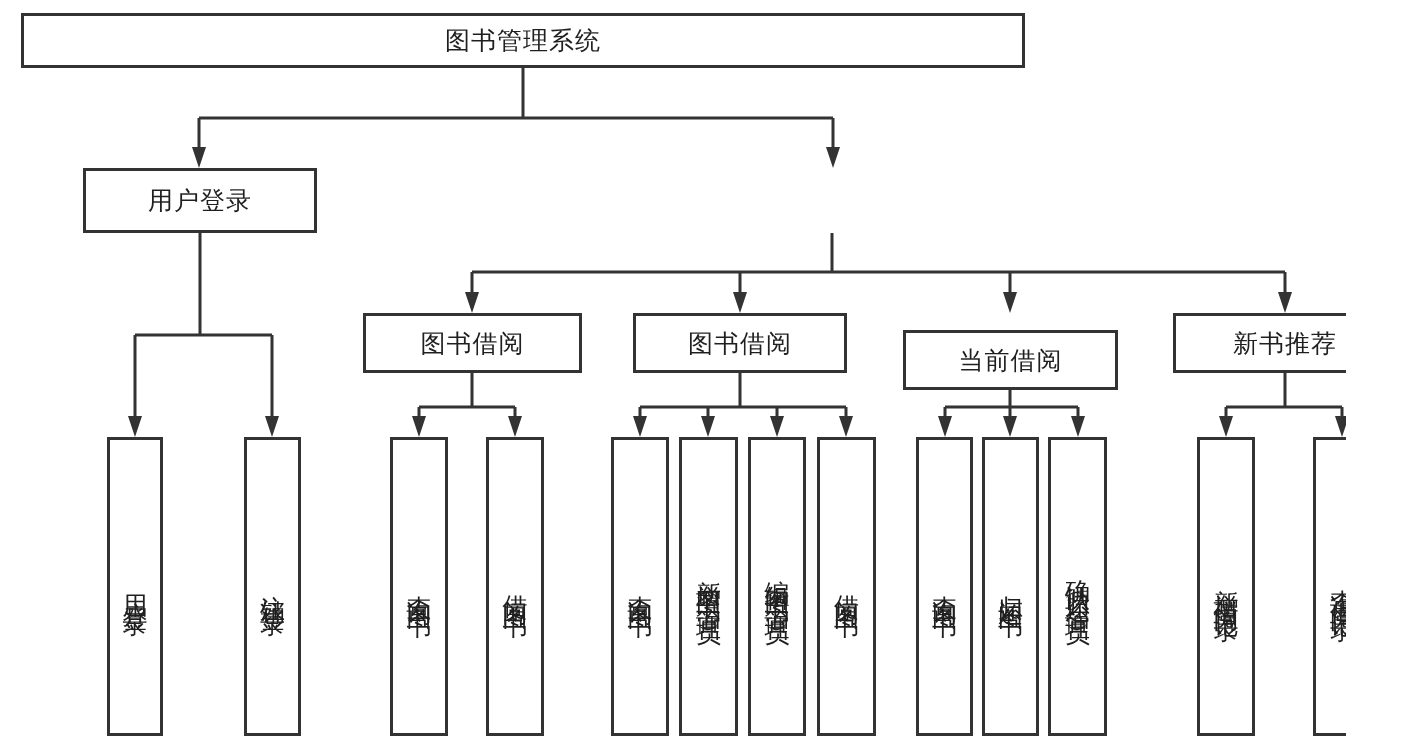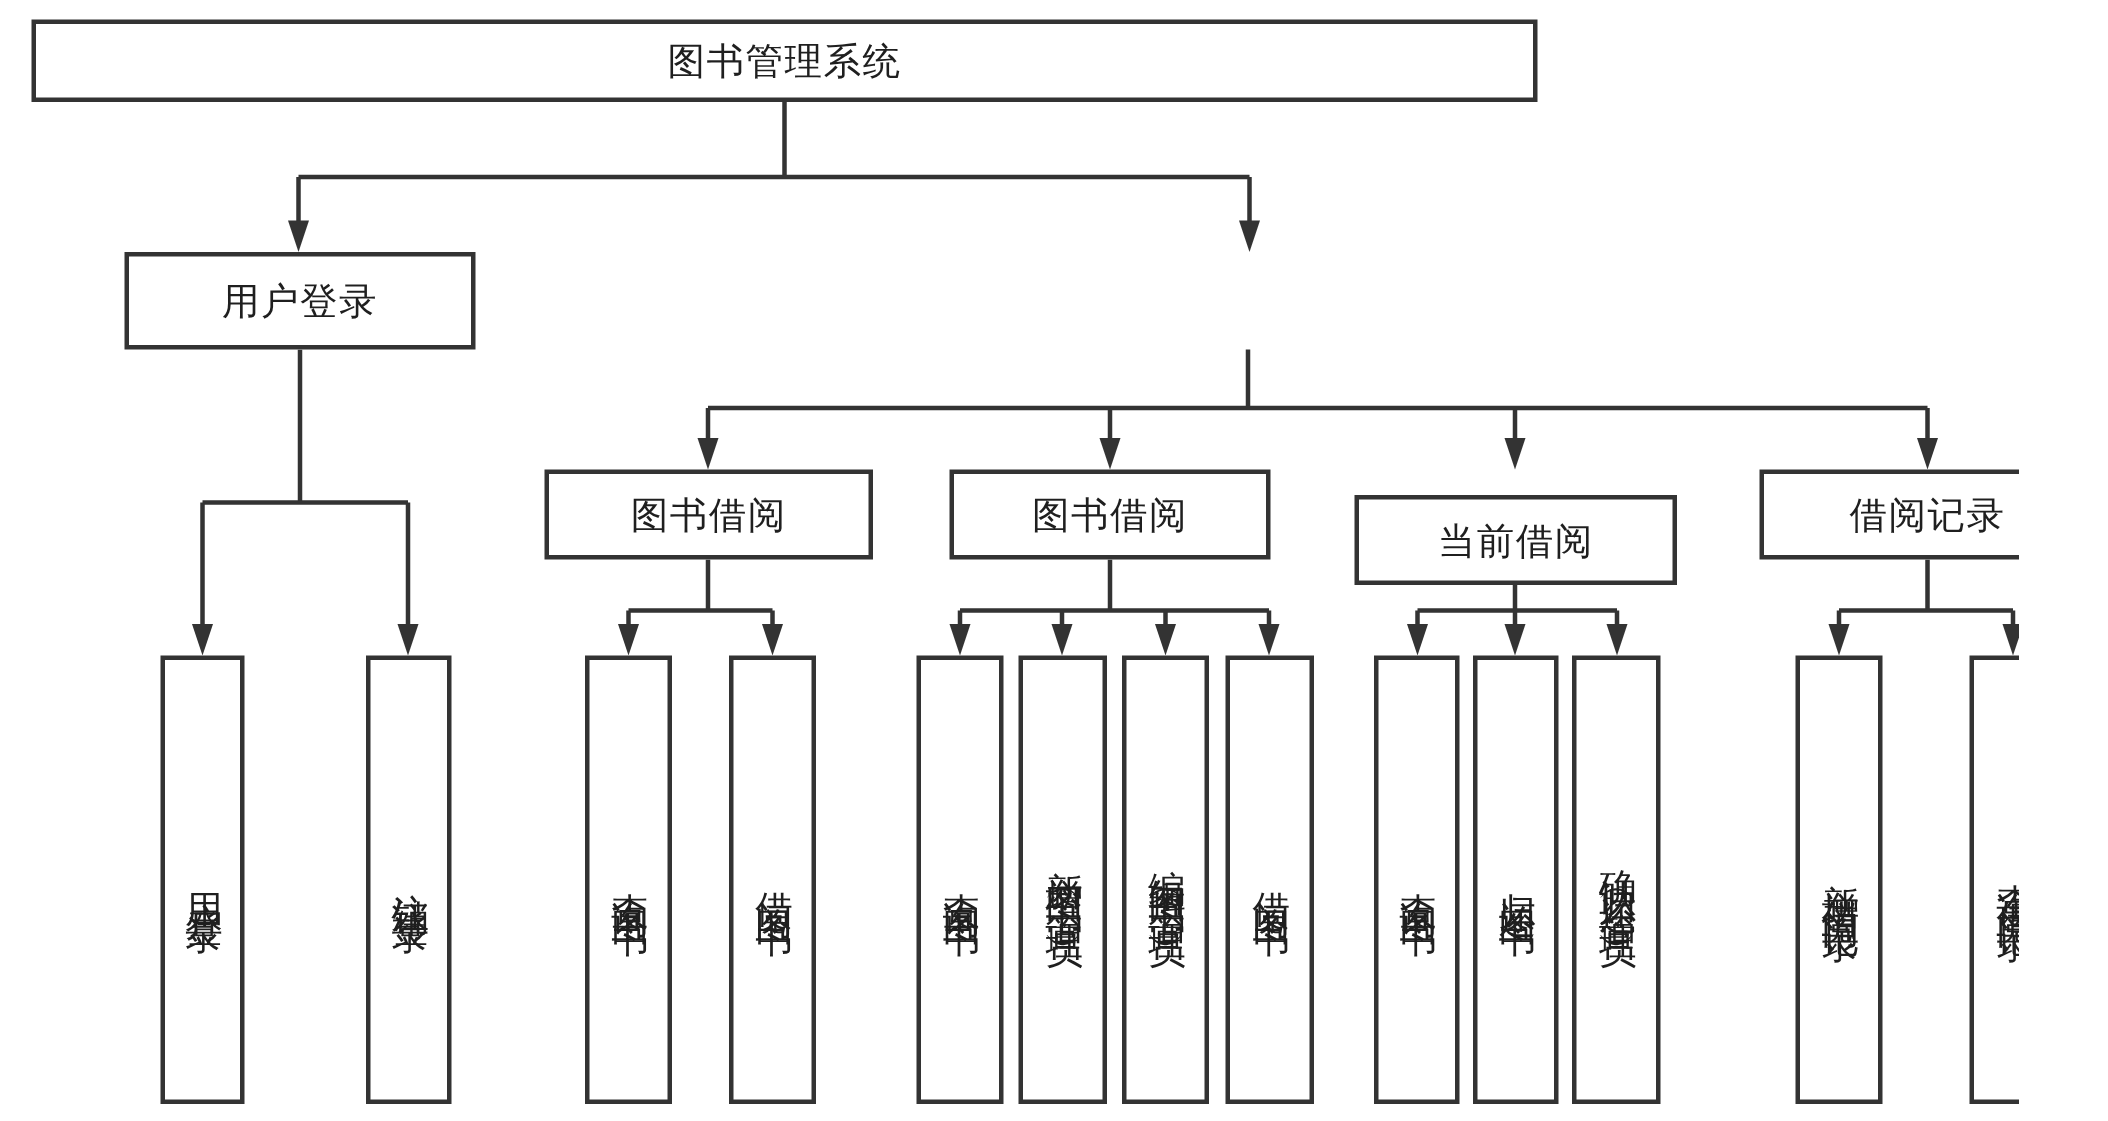--- a/index.html
+++ b/index.html
@@ -109,21 +109,21 @@
   <div class="node" style="left:363px; top:313px; width:219px; height:60px;">
     <span class="hlabel">图书借阅</span>
   </div>
   <div class="node" style="left:633px; top:313px; width:214px; height:60px;">
     <span class="hlabel">图书借阅</span>
   </div>
   <div class="node" style="left:903px; top:313px; width:215px; height:60px;margin-top:17px;">
     <span class="hlabel">当前借阅</span>
   </div>
   <div class="node" style="left:1173px; top:313px; width:224px; height:60px;">
-    <span class="hlabel">借阅记录</span>
+    <span class="hlabel">新书推荐</span>
   </div>
 
   <div class="node" style="left:107px; top:437px; width:56px; height:299px;">
     <span class="vlabel">用户登录</span>
   </div>
   <div class="node" style="left:244px; top:437px; width:57px; height:299px;">
     <span class="vlabel">注销登录</span>
   </div>
 
   <div class="node" style="left:390px; top:437px; width:58px; height:299px;">

